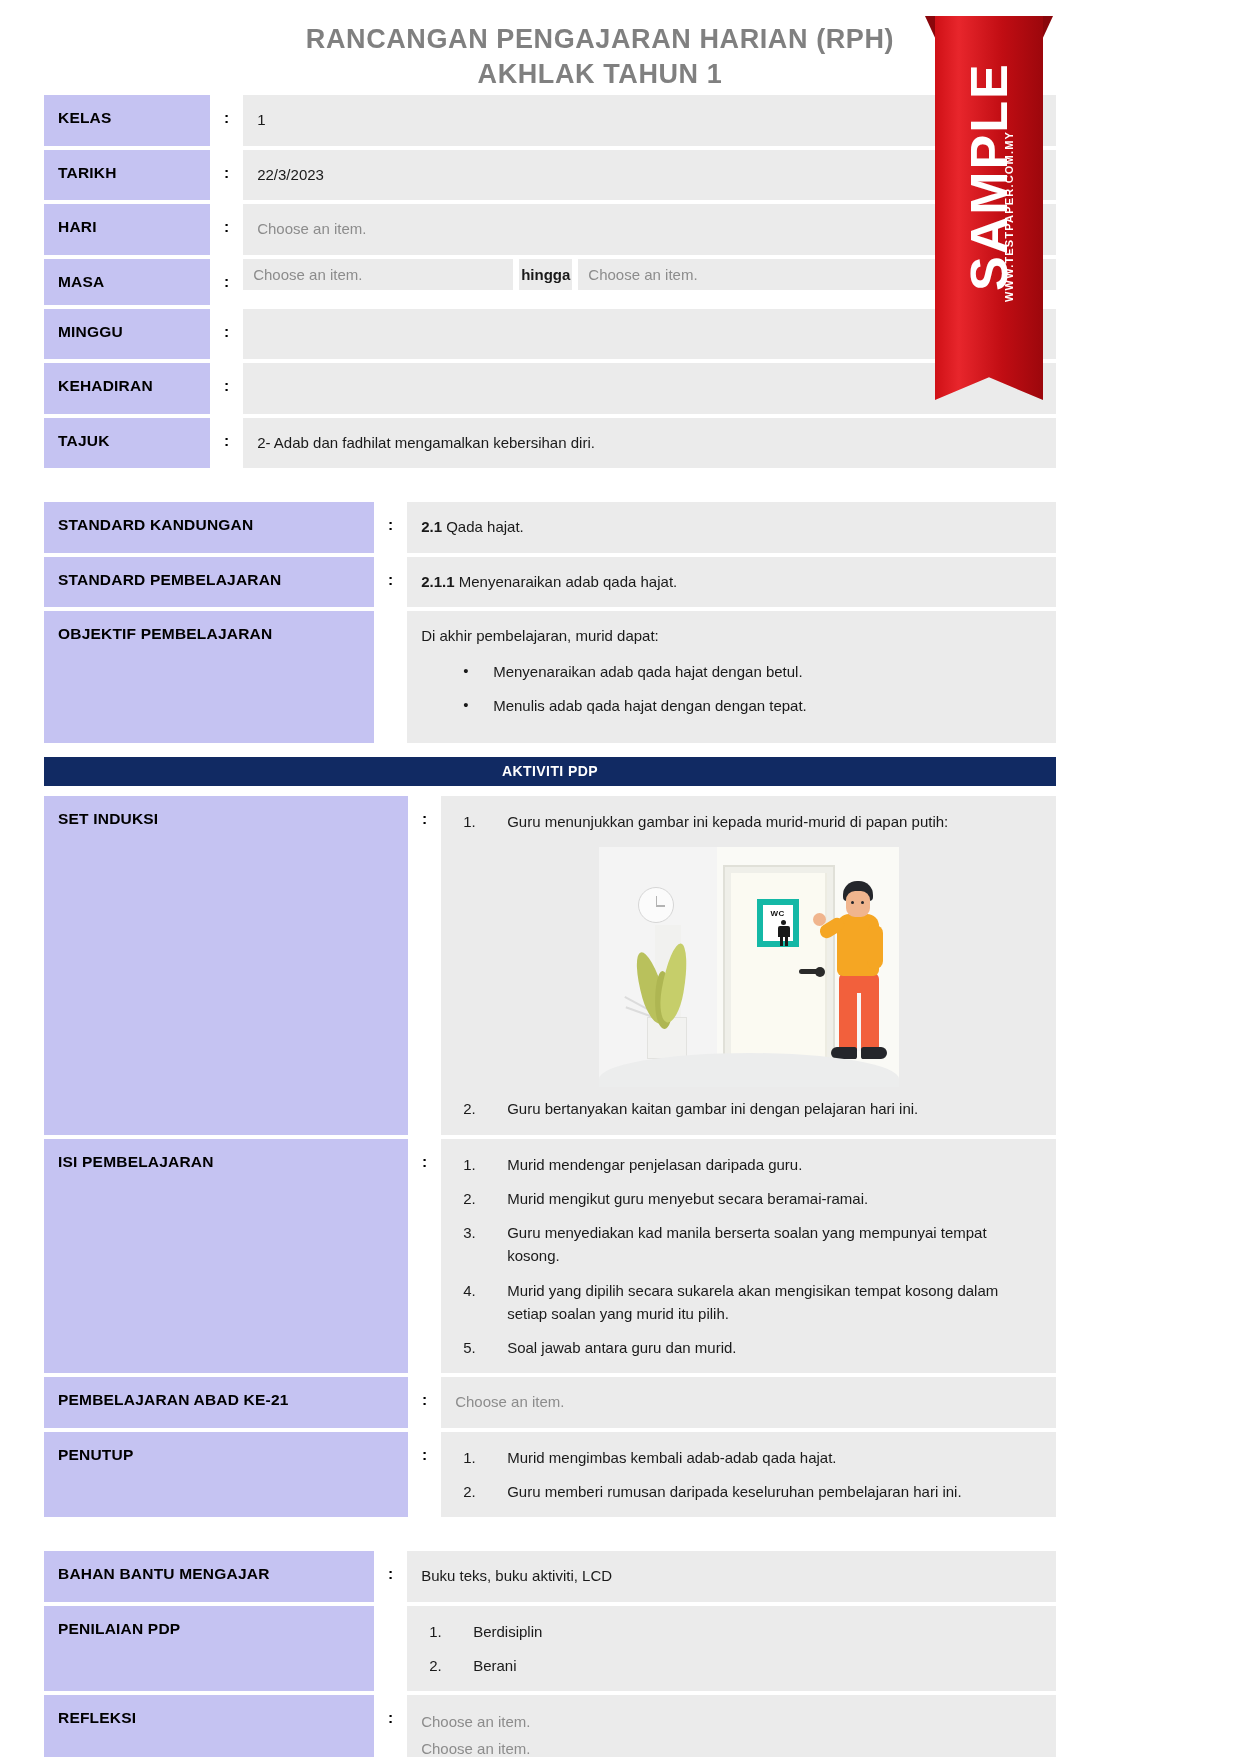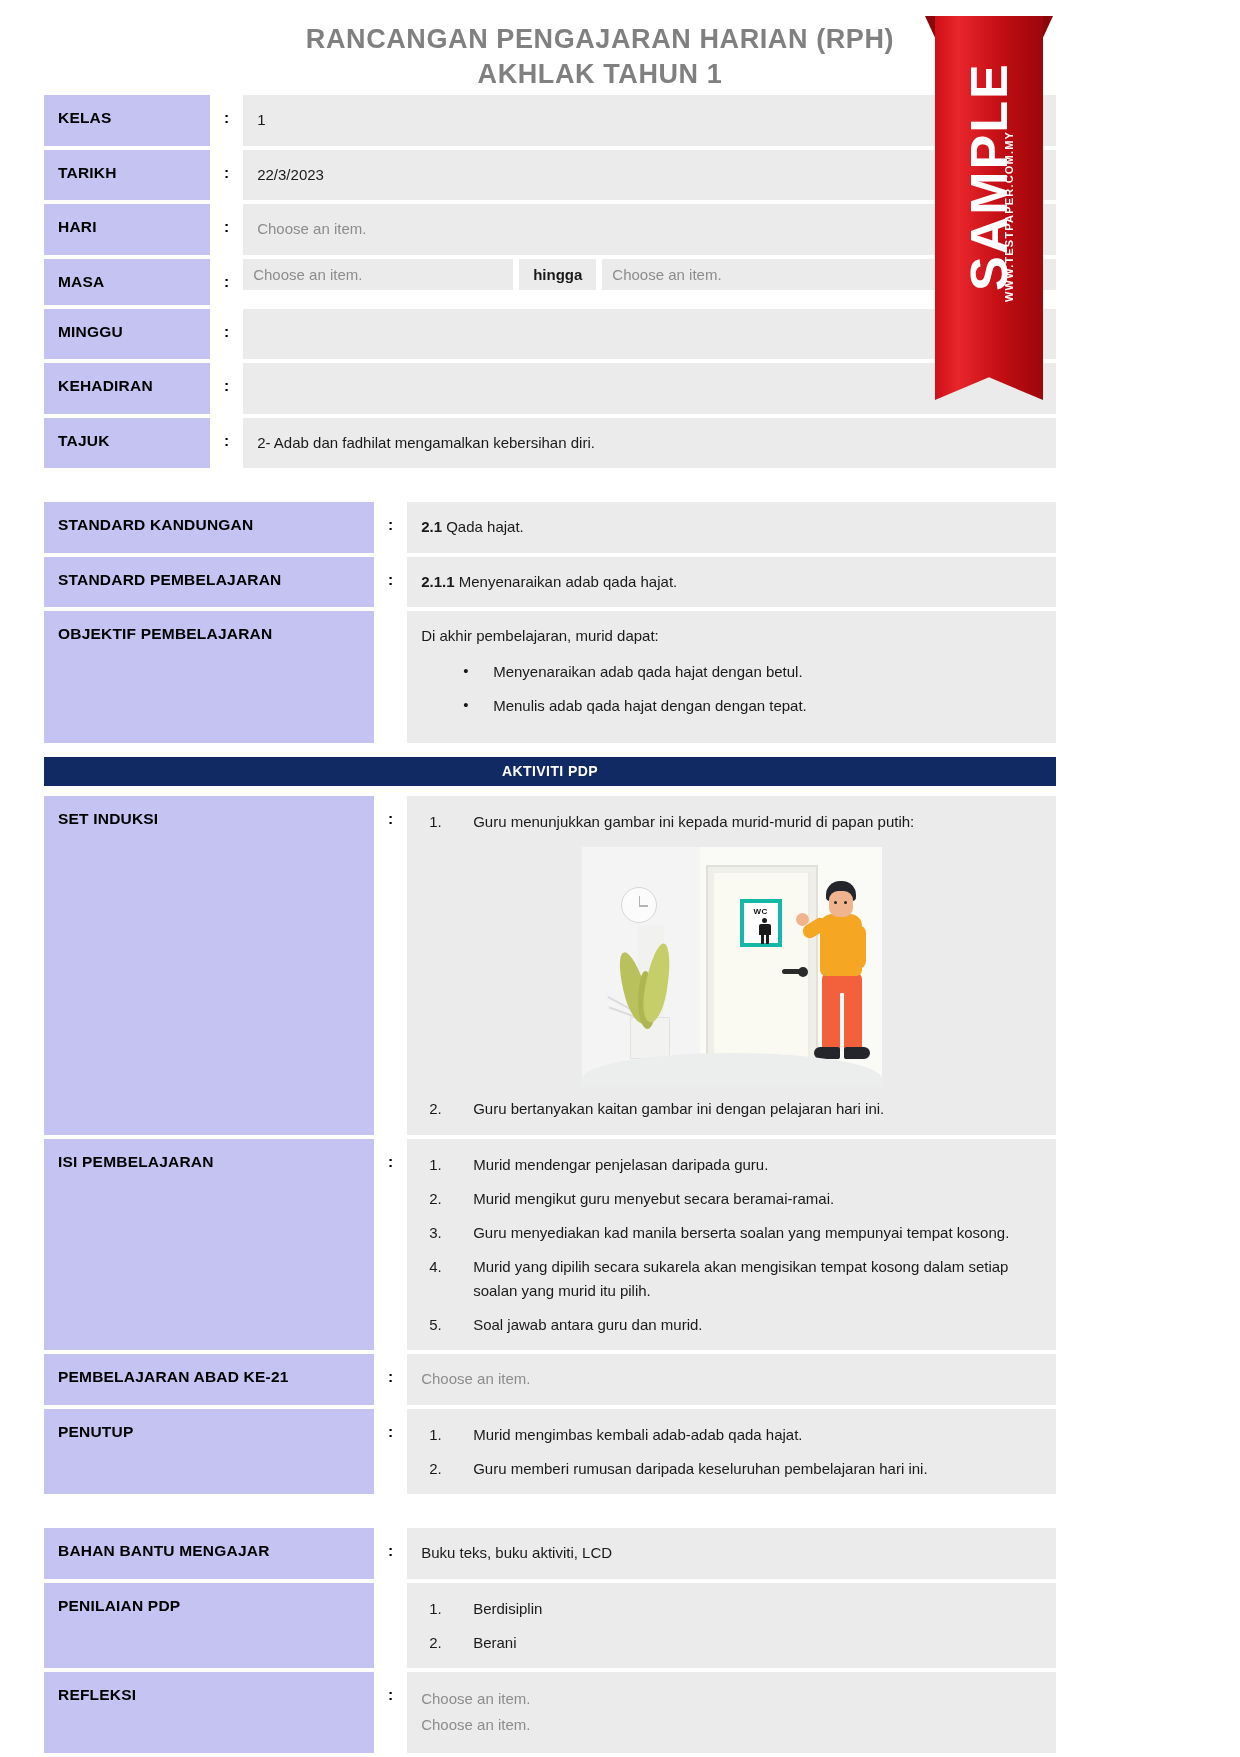--- a/index.html
+++ b/index.html
@@ -72,21 +72,21 @@
     color:#8c8c8c;
     font-size:15px;
     padding:7px 10px;
     flex:0 0 270px;
   }
   .masa-mid{
     background:#ebebeb;
     color:#1a1a1a;
     font-size:15px;
     font-weight:bold;
-    padding:7px 14px;
+    padding:7px 2px;
     text-align:center;
     flex:0 0 auto;
   }
   .masa-box2{
     background:#ebebeb;
     color:#8c8c8c;
     font-size:15px;
     padding:7px 10px;
     flex:1 1 auto;
   }
@@ -103,21 +103,21 @@
     background:#112a63;
     color:#ffffff;
     font-weight:bold;
     font-size:14px;
     letter-spacing:.4px;
     text-align:center;
     padding:6px 0 7px 0;
   }
 
   
-  .form-act .lbl{ width:330px; }
+  .form-act .lbl{ width:364px; }
 
   ol.num, ul.bul{ margin:0; padding:0; list-style:none; }
   ol.num li{
     position:relative;
     padding-left:52px;
     margin-bottom:11px;
     font-size:15px;
     line-height:1.55;
     color:#1a1a1a;
   }
@@ -165,21 +165,21 @@
   .plant-pot{ position:absolute; left:48px; bottom:28px; width:40px; height:42px; background:#f2f2f0; border:1px solid #e2e2df; }
   .leaf{ position:absolute; background:#b9c15c; border-radius:50% 50% 50% 50% / 60% 60% 40% 40%; }
   .leaf.l1{ left:41px; bottom:62px; width:22px; height:74px; transform:rotate(-16deg); }
   .leaf.l2{ left:64px; bottom:64px; width:22px; height:80px; transform:rotate(10deg); background:#c6ce6a; }
   .leaf.l3{ left:56px; bottom:58px; width:17px; height:58px; transform:rotate(-2deg); background:#aeb652; }
   .twig{ position:absolute; left:24px; bottom:82px; width:30px; height:2px; background:#dcdcdc; transform:rotate(28deg); }
   .twig2{ position:absolute; left:26px; bottom:74px; width:28px; height:2px; background:#dcdcdc; transform:rotate(20deg); }
 
   .doorframe{ position:absolute; left:124px; top:18px; width:112px; height:208px; background:#efefe9; border:2px solid #e0e0d8; }
   .door{ position:absolute; left:132px; top:26px; width:96px; height:200px; background:#fbfaf2; border-right:2px solid #edece2; }
-  .wc-sign{ position:absolute; left:158px; top:52px; width:42px; height:48px; background:#ffffff; border:4px solid #14b8a6;text-decoration:underline; }
+  .wc-sign{ position:absolute; left:158px; top:52px; width:42px; height:48px; background:#ffffff; border:6px solid #14b8a6;text-decoration:underline; }
   .wc-sign .wc-txt{ position:absolute; top:3px; left:0; width:100%; text-align:center; font-size:8px; font-weight:bold; color:#111; letter-spacing:.5px; }
   .wc-fig{ position:absolute; left:15px; top:15px; width:12px; height:26px; }
   .wc-fig .head{ position:absolute; left:3.5px; top:0; width:5px; height:5px; border-radius:50%; background:#1a1a1a; }
   .wc-fig .body{ position:absolute; left:0; top:6px; width:12px; height:11px; background:#1a1a1a; border-radius:2px 2px 0 0; }
   .wc-fig .legL{ position:absolute; left:2px; top:16px; width:3.4px; height:10px; background:#1a1a1a; }
   .wc-fig .legR{ position:absolute; left:7px; top:16px; width:3.4px; height:10px; background:#1a1a1a; }
 
   .handle{ position:absolute; left:200px; top:122px; width:22px; height:5px; background:#2a2a2a; border-radius:3px; }
   .handle:after{ content:""; position:absolute; right:-4px; top:-2.5px; width:10px; height:10px; background:#2a2a2a; border-radius:50%; }
 

